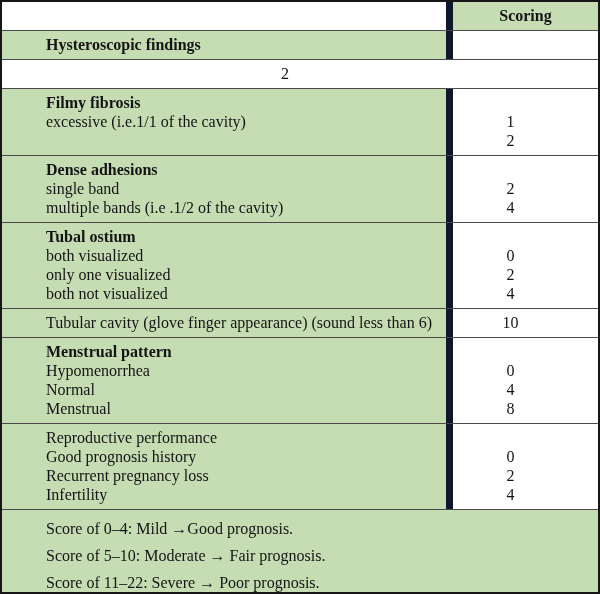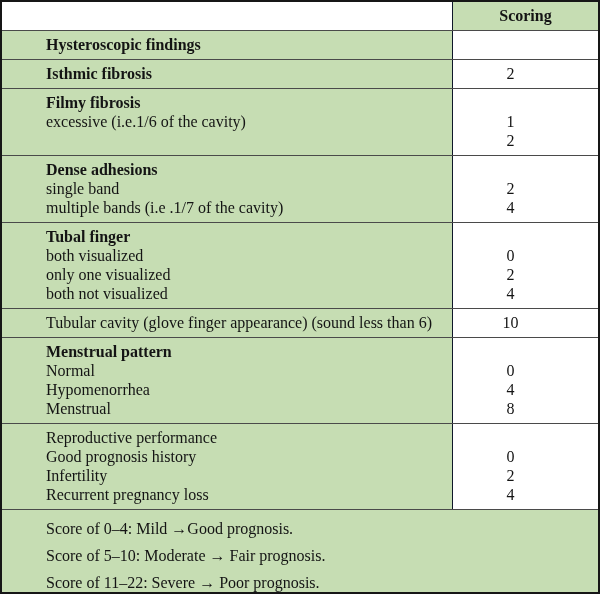--- a/index.html
+++ b/index.html
@@ -6,21 +6,21 @@
   .scoring-table {
     width:600px; height:594px; box-sizing:border-box;
     border:2px solid #161616; background:#ffffff;
     font-family:"Liberation Serif", serif; font-size:16px; color:#141414;
     display:flex; flex-direction:column; overflow:hidden;
   }
   .trow { display:flex; border-top:1px solid #4a4a4a; }
   .trow.first { border-top:none; }
   .cell-left {
     width:451px; box-sizing:border-box; flex:0 0 451px;
-    padding:4px 8px 5px 44px; border-right:1px solid #0f172a;
+    padding:4px 8px 5px 44px; border-right:7px solid #0f172a;
   }
   .cell-right { flex:1; text-align:center; padding:4px 30px 5px 0; box-sizing:border-box; }
   .green { background:#c6ddb3; }
   .white { background:#ffffff; }
   .line { line-height:19px; min-height:19px; white-space:nowrap; overflow:hidden; }
   .bold { font-weight:bold; }
   .header-score { text-align:center; padding:4px 0 5px; }
   .footer-block {
     border-top:1px solid #4a4a4a; background:#c6ddb3;
     padding:5px 8px 5px 44px; flex:1;
@@ -42,56 +42,53 @@
   <div class="trow">
     <div class="cell-left green">
       <div class="line bold">Hysteroscopic findings</div>
     </div>
     <div class="cell-right white">
       <div class="line"></div>
     </div>
   </div>
 
   <div class="trow">
-    <div class="cell-left green">
-      <div class="line bold">Isthmic fibrosis</div>
-    </div>
     <div class="cell-right white">
       <div class="line">2</div>
     </div>
   </div>
 
   <div class="trow">
     <div class="cell-left green">
       <div class="line bold">Filmy fibrosis</div>
-      <div class="line">excessive (i.e.1/6 of the cavity)</div>
+      <div class="line">excessive (i.e.1/1 of the cavity)</div>
     </div>
     <div class="cell-right white">
       <div class="line"></div>
       <div class="line">1</div>
       <div class="line">2</div>
     </div>
   </div>
 
   <div class="trow">
     <div class="cell-left green">
       <div class="line bold">Dense adhesions</div>
       <div class="line">single band</div>
-      <div class="line">multiple bands (i.e .1/7 of the cavity)</div>
+      <div class="line">multiple bands (i.e .1/2 of the cavity)</div>
     </div>
     <div class="cell-right white">
       <div class="line"></div>
       <div class="line">2</div>
       <div class="line">4</div>
     </div>
   </div>
 
   <div class="trow">
     <div class="cell-left green">
-      <div class="line bold">Tubal finger</div>
+      <div class="line bold">Tubal ostium</div>
       <div class="line">both visualized</div>
       <div class="line">only one visualized</div>
       <div class="line">both not visualized</div>
     </div>
     <div class="cell-right white">
       <div class="line"></div>
       <div class="line">0</div>
       <div class="line">2</div>
       <div class="line">4</div>
     </div>
@@ -102,38 +99,38 @@
       <div class="line">Tubular cavity (glove finger appearance) (sound less than 6)</div>
     </div>
     <div class="cell-right white">
       <div class="line">10</div>
     </div>
   </div>
 
   <div class="trow">
     <div class="cell-left green">
       <div class="line bold">Menstrual pattern</div>
+      <div class="line">Hypomenorrhea</div>
       <div class="line">Normal</div>
-      <div class="line">Hypomenorrhea</div>
       <div class="line">Menstrual</div>
     </div>
     <div class="cell-right white">
       <div class="line"></div>
       <div class="line">0</div>
       <div class="line">4</div>
       <div class="line">8</div>
     </div>
   </div>
 
   <div class="trow">
     <div class="cell-left green">
       <div class="line">Reproductive performance</div>
       <div class="line">Good prognosis history</div>
+      <div class="line">Recurrent pregnancy loss</div>
       <div class="line">Infertility</div>
-      <div class="line">Recurrent pregnancy loss</div>
     </div>
     <div class="cell-right white">
       <div class="line"></div>
       <div class="line">0</div>
       <div class="line">2</div>
       <div class="line">4</div>
     </div>
   </div>
 
   <div class="footer-block">

